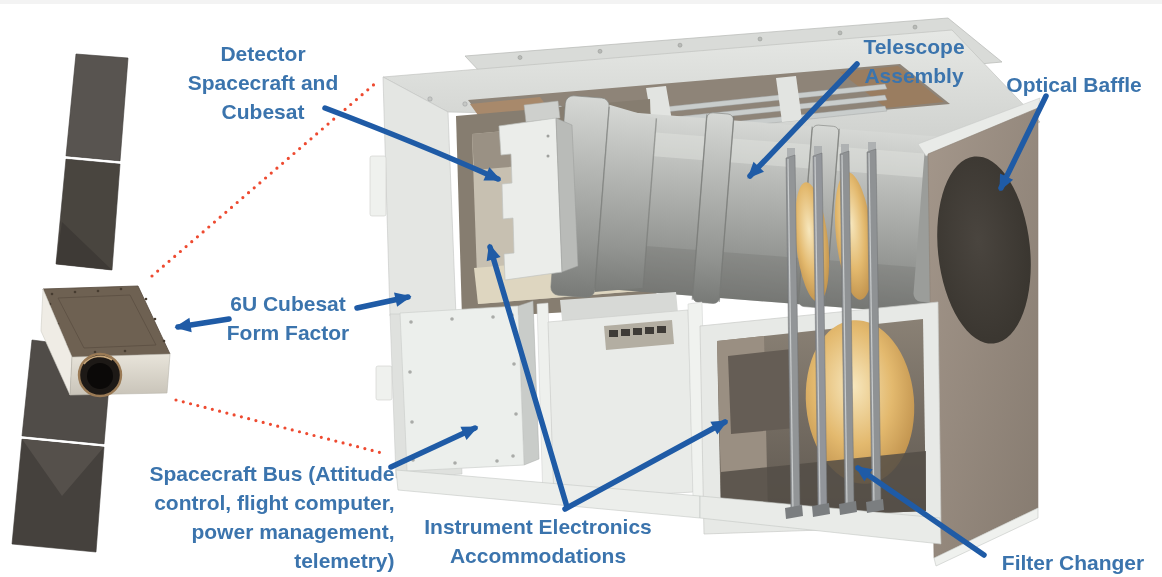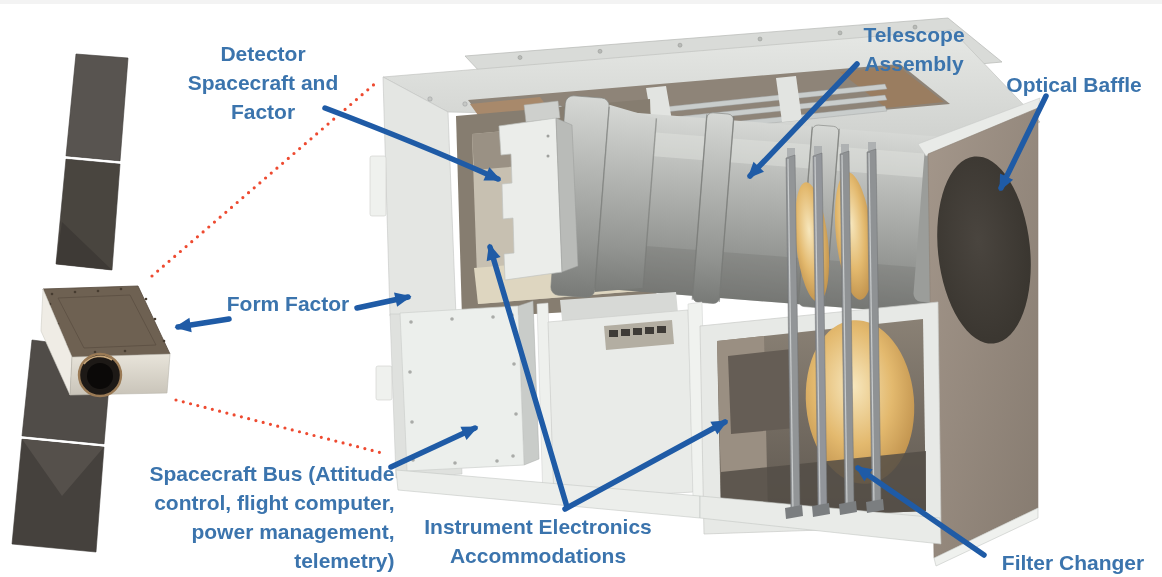--- a/index.html
+++ b/index.html
@@ -286,33 +286,34 @@
       <line x1="391" y1="463" x2="475" y2="424" marker-end="url(#ah)"></line>
       <line x1="567" y1="503" x2="490" y2="243" marker-end="url(#ah)"></line>
       <line x1="565" y1="505" x2="725" y2="418" marker-end="url(#ah)"></line>
       <line x1="984" y1="551" x2="858" y2="464" marker-end="url(#ah)"></line>
     </g>
   </svg>
 
   <div class="lbl" style="left:263px;top:35px;">
     <div>Detector</div>
     <div>Spacecraft and</div>
-    <div>Factor</div>
-  </div>
-
-  <div class="lbl" style="left:914px;top:16px;">
+    <div>Cubesat</div>
+  </div>
+
+  <div class="lbl" style="left:914px;top:28px;">
     <div>Telescope</div>
     <div>Assembly</div>
   </div>
 
   <div class="lbl" style="left:1074px;top:66px;">
     <div>Optical Baffle</div>
   </div>
 
   <div class="lbl" style="left:288px;top:285px;">
+    <div>6U Cubesat</div>
     <div>Form Factor</div>
   </div>
 
   <div class="lbl" style="left:272px;top:455px;text-align:right;">
     <div>Spacecraft Bus (Attitude</div>
     <div>control, flight computer,</div>
     <div>power management,</div>
     <div>telemetry)</div>
   </div>
 

